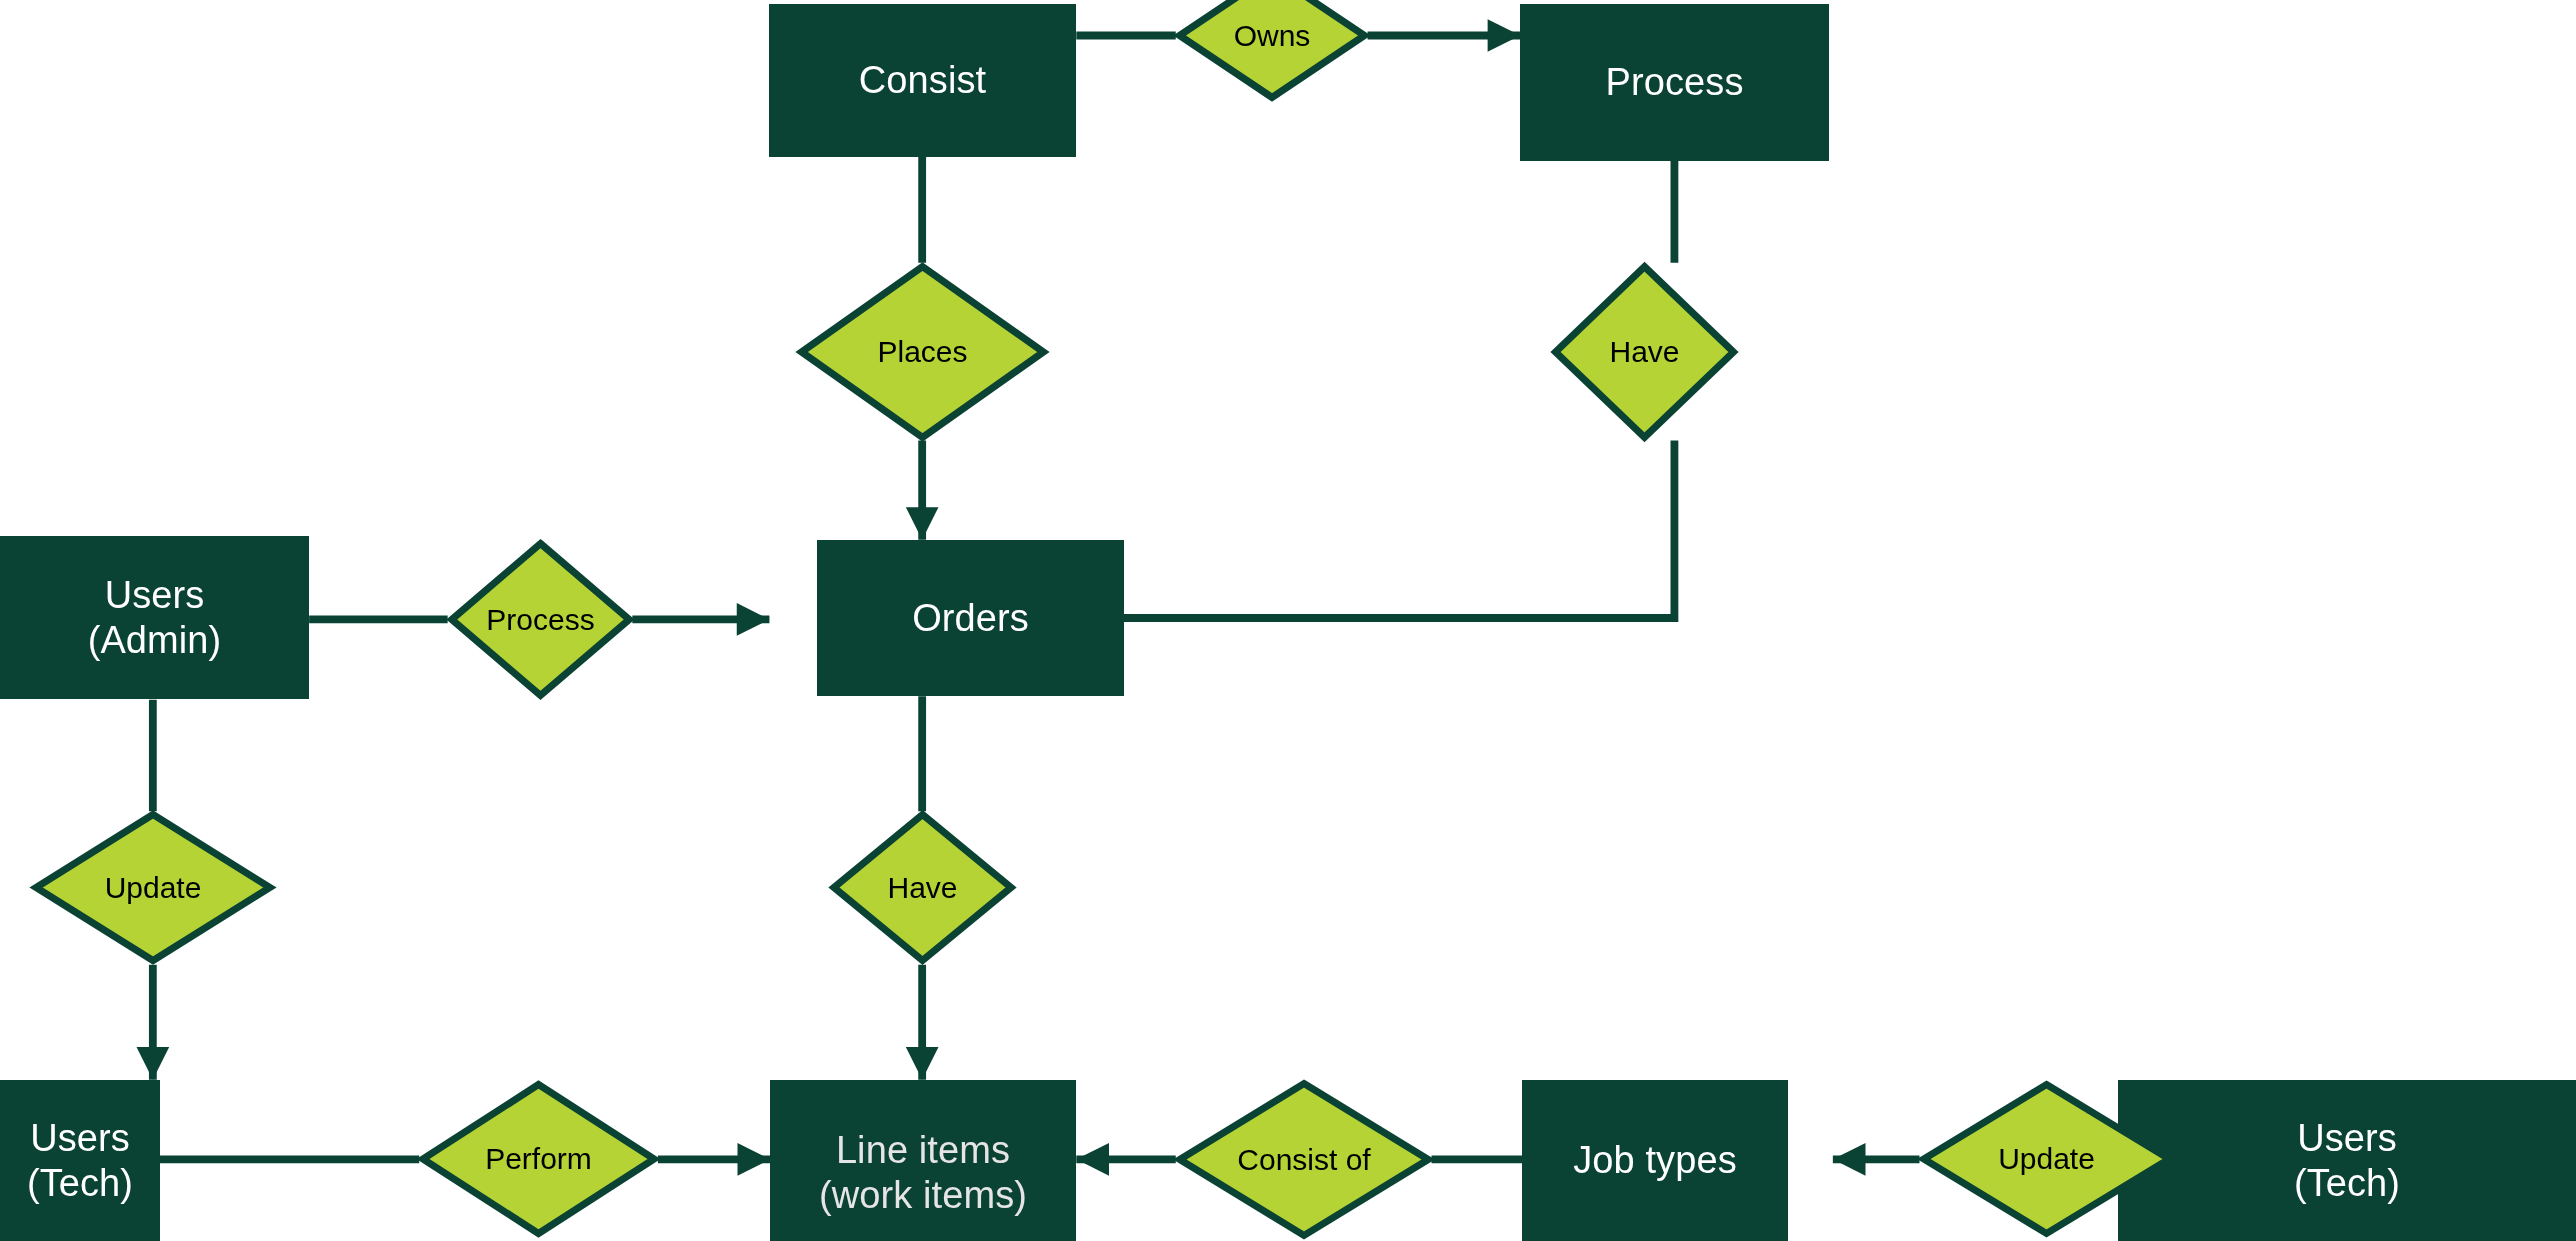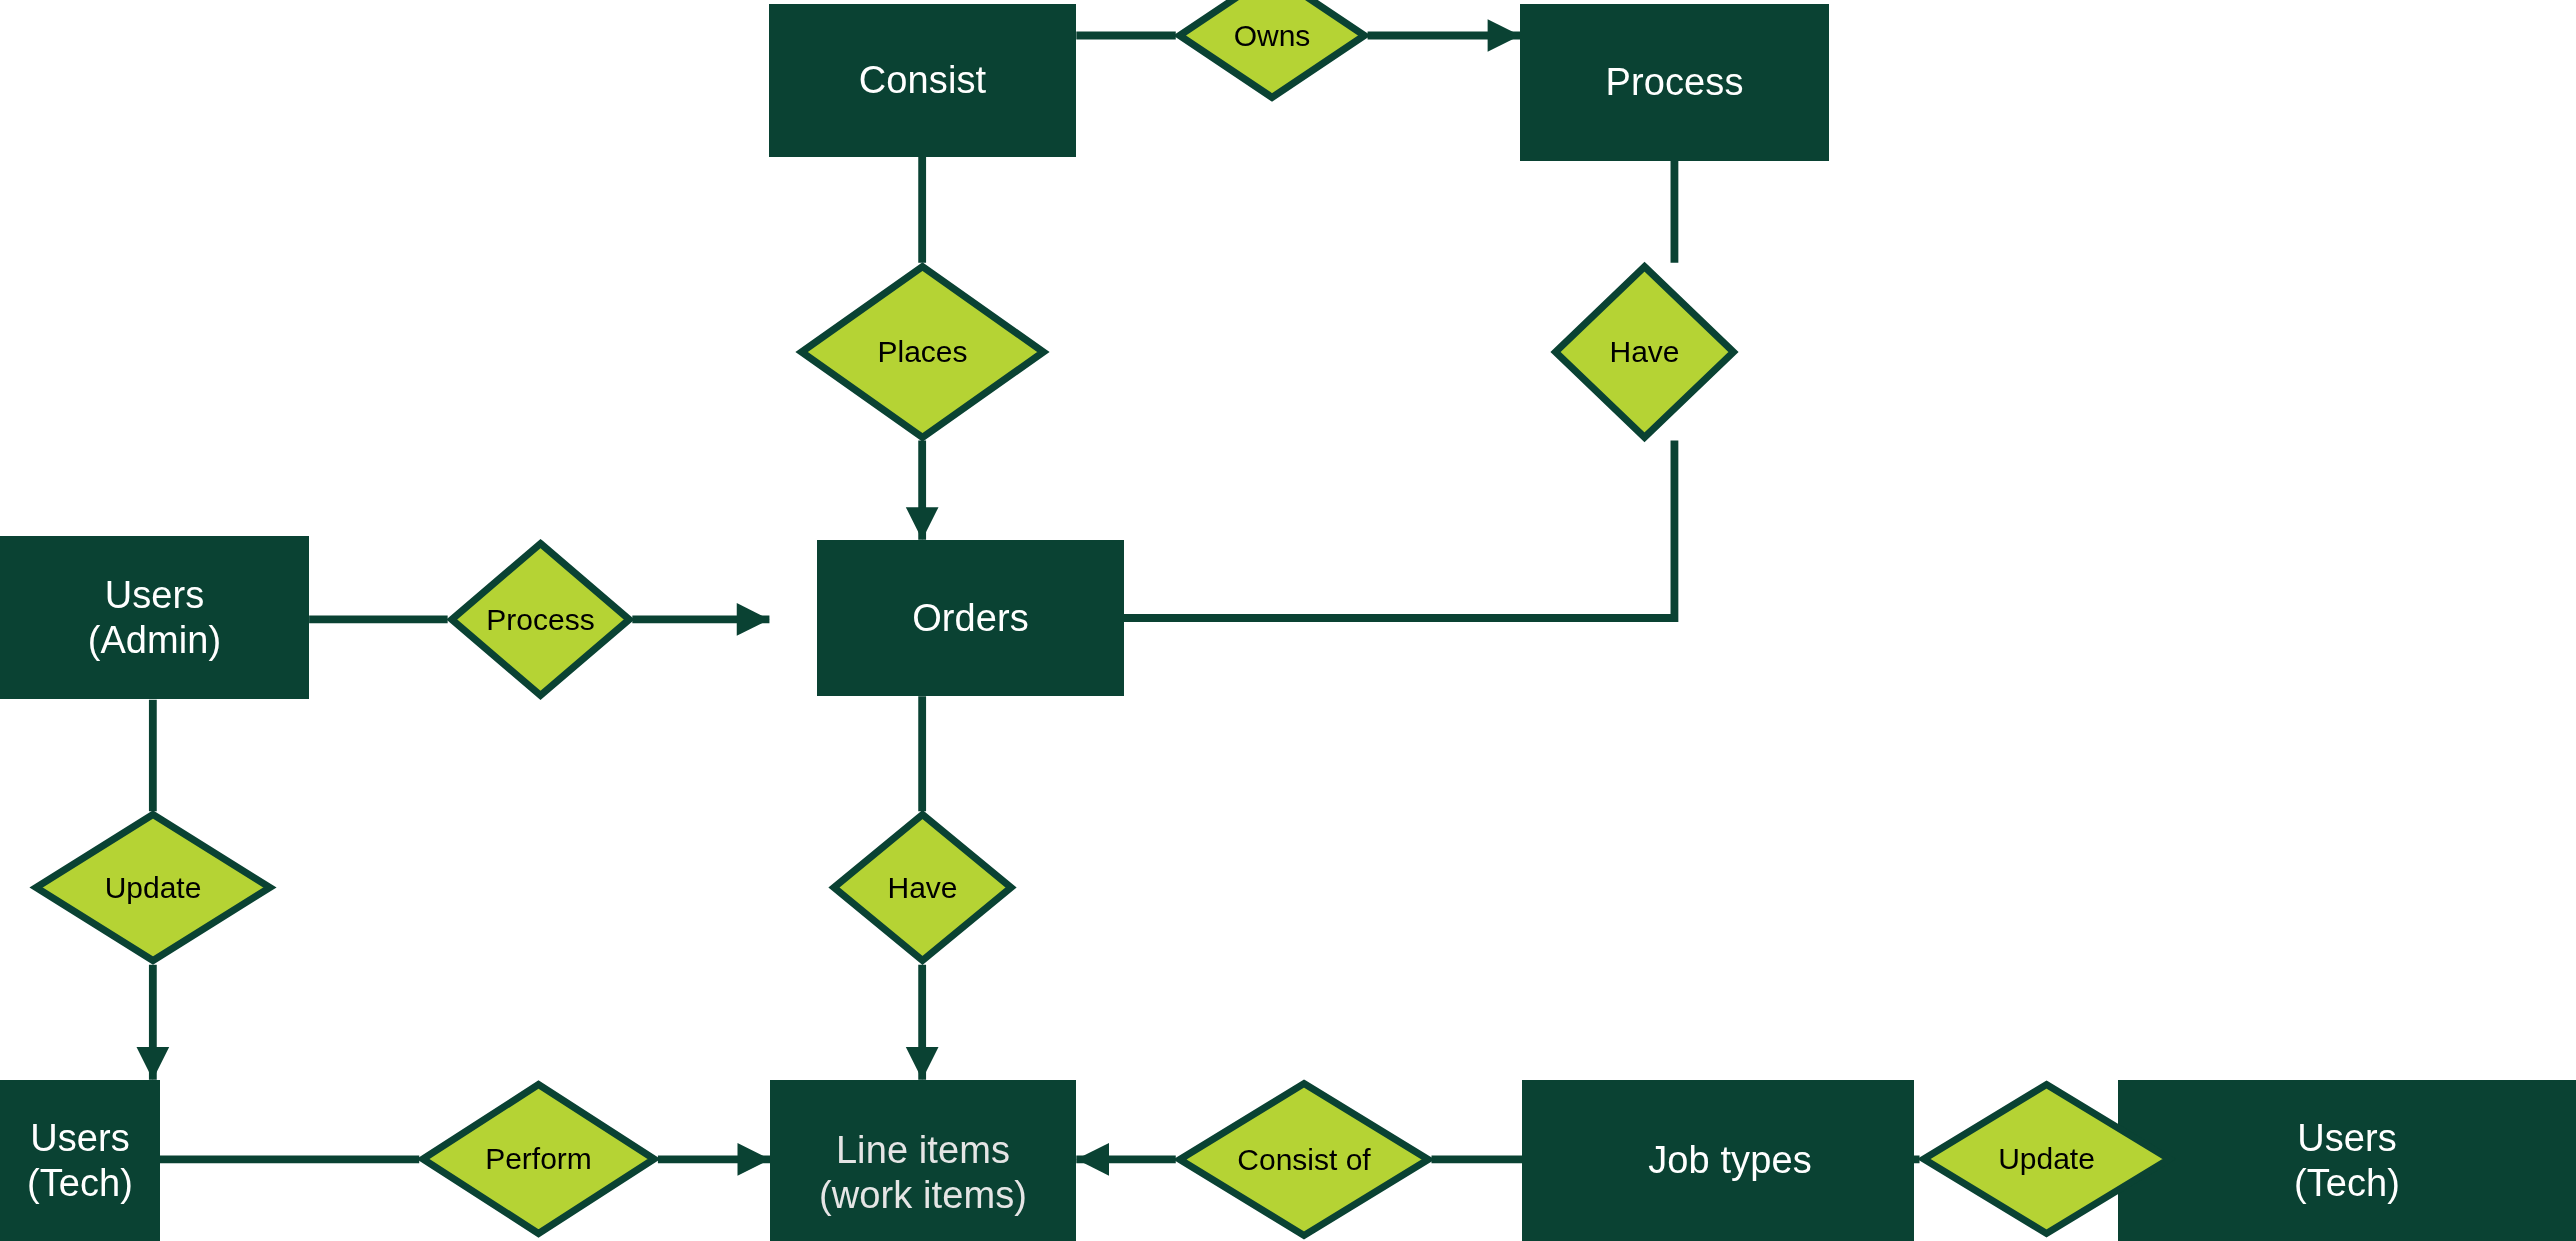--- a/index.html
+++ b/index.html
@@ -96,21 +96,21 @@
     </svg>
 <div class="entity" style="left: 769px; top: 3.6px; width: 307px; height: 153px; background: rgb(10, 66, 51); color: rgb(255, 255, 255);">Consist</div>
     <div class="entity" style="left: 1520px; top: 3.6px; width: 309px; height: 157px; background: rgb(10, 66, 51); color: rgb(255, 255, 255);">Process</div>
     <div class="entity" style="left: 0px; top: 536px; width: 309px; height: 163px; background: rgb(10, 66, 51); color: rgb(255, 255, 255);">Users
 (Admin)</div>
     <div class="entity" style="left: 769px; top: 540px; width: 307px; height: 156px; background: rgb(10, 66, 51); color: rgb(255, 255, 255); margin-left: 48px;">Orders</div>
     <div class="entity" style="left: 0px; top: 1080px; width: 160px; height: 161px; background: rgb(10, 66, 51); color: rgb(255, 255, 255);">Users
 (Tech)</div>
     <div class="entity" style="left: 770px; top: 1080px; width: 306px; height: 186px; background: rgb(10, 66, 51); color: #e5e5e5;">Line items
 (work items)</div>
-    <div class="entity" style="left: 1522px; top: 1080px; width: 368px; height: 161px; background: rgb(10, 66, 51); color: rgb(255, 255, 255); padding-left: 24px;">Job types</div>
+    <div class="entity" style="left: 1522px; top: 1080px; width: 266px; height: 161px; background: rgb(10, 66, 51); color: rgb(255, 255, 255);">Job types</div>
     <div class="entity" style="left: 2118px; top: 1080px; width: 458px; height: 161px; background: rgb(10, 66, 51); color: rgb(255, 255, 255);">Users
 (Tech)</div>
     <div class="rel" style="left: 1176px; top: -30px; width: 192px; height: 131px;">
       <svg width="192" height="131" viewBox="0 0 270 184">
         <polygon points="135,5 265,92 135,179 5,92" fill="#b5d334" stroke="#0a4233" stroke-width="10" stroke-linejoin="miter"></polygon>
       </svg>
       <div class="rel-label" style="color: rgb(0, 0, 0);">Owns</div>
     </div>
     <div class="rel" style="left: 798px; top: 263px; width: 249px; height: 178px;">
       <svg width="249" height="178" viewBox="0 0 350 250">

